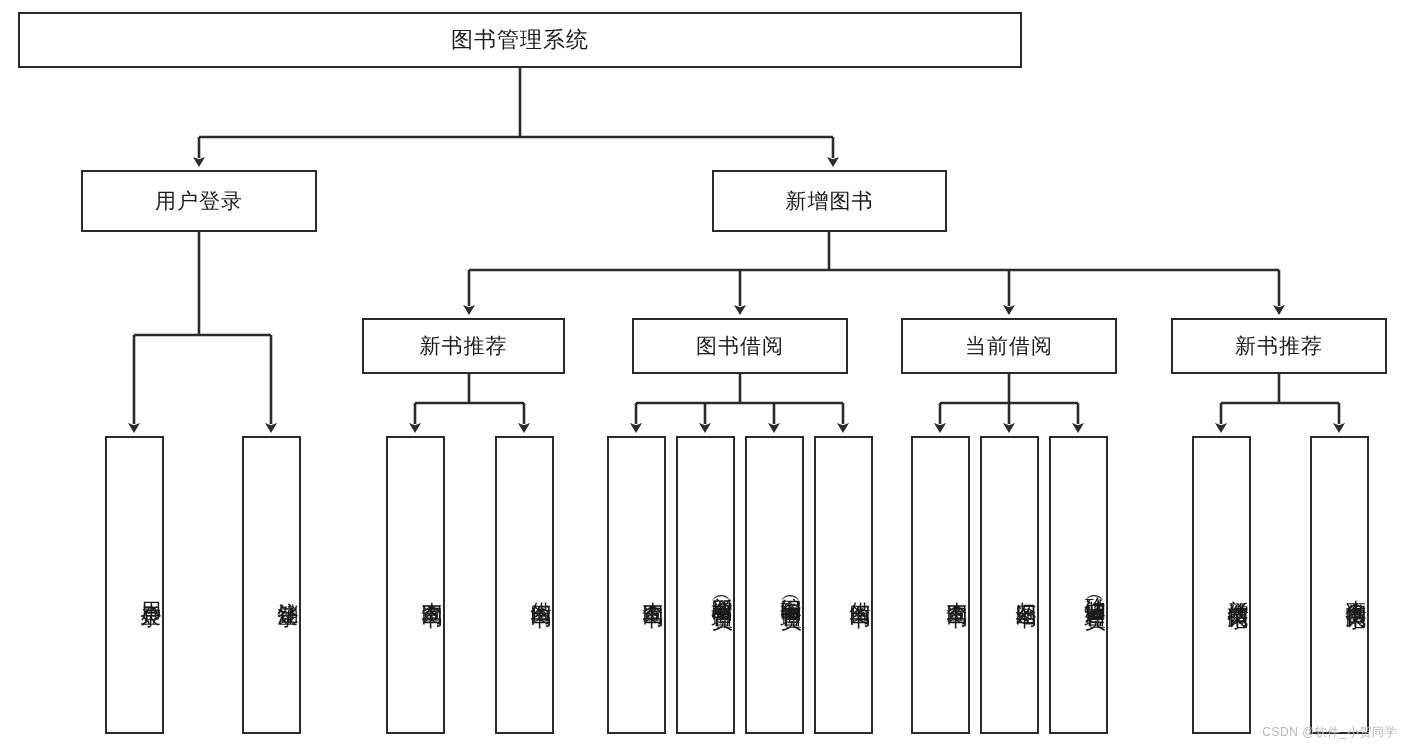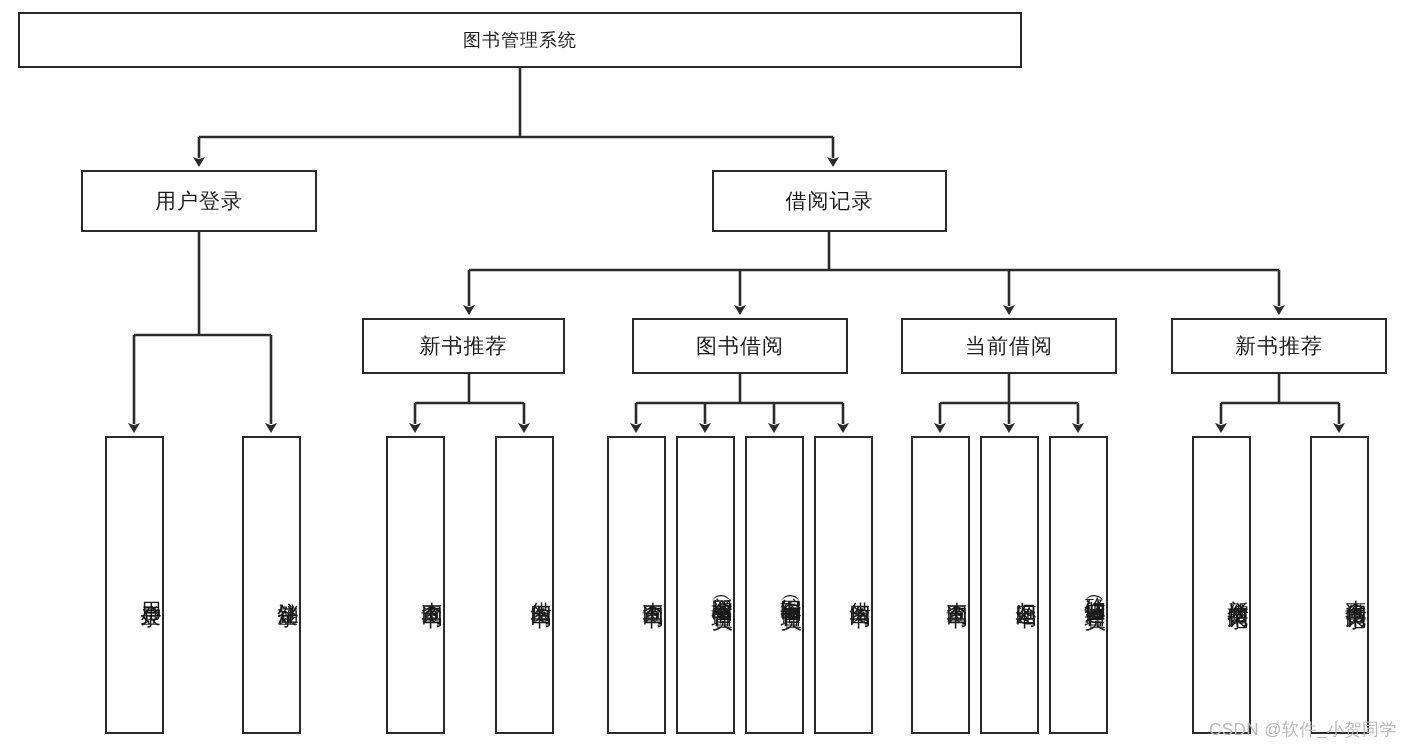--- a/index.html
+++ b/index.html
@@ -47,28 +47,28 @@
     align-items: flex-start;
     justify-content: center;
     padding-top: 8px;
   }
   .node.vert .nodelabel {
     writing-mode: vertical-rl;
     text-orientation: upright;
     line-height: 1.08;
   }
   .node.root {
-    font-size: 18px;
+    font-size: 22px;
     text-align: center;
   }
   .watermark {
     position: absolute;
     right: 8px;
     bottom: 6px;
-    font-size: 17px;
+    font-size: 12px;
     color: #b9b9b9;
     letter-spacing: 0.5px;
     white-space: nowrap;
   }
 </style>
 </head>
 <body>
 
 <div id="canvas">
 
@@ -124,21 +124,21 @@
 
   <div class="node horiz root" style="left:18px; top:12px; width:1004px; height:56px;">
     <span class="nodelabel">图书管理系统</span>
   </div>
 
   <div class="node horiz" style="left:81px; top:170px; width:236px; height:62px;">
     <span class="nodelabel">用户登录</span>
   </div>
 
   <div class="node horiz" style="left:712px; top:170px; width:235px; height:62px;">
-    <span class="nodelabel">借阅记录</span>
+    <span class="nodelabel">新增图书</span>
   </div>
 
   <div class="node horiz" style="left:362px; top:318px; width:203px; height:56px;">
     <span class="nodelabel">新书推荐</span>
   </div>
 
   <div class="node horiz" style="left:901px; top:318px; width:216px; height:56px;">
     <span class="nodelabel">当前借阅</span>
   </div>
 

